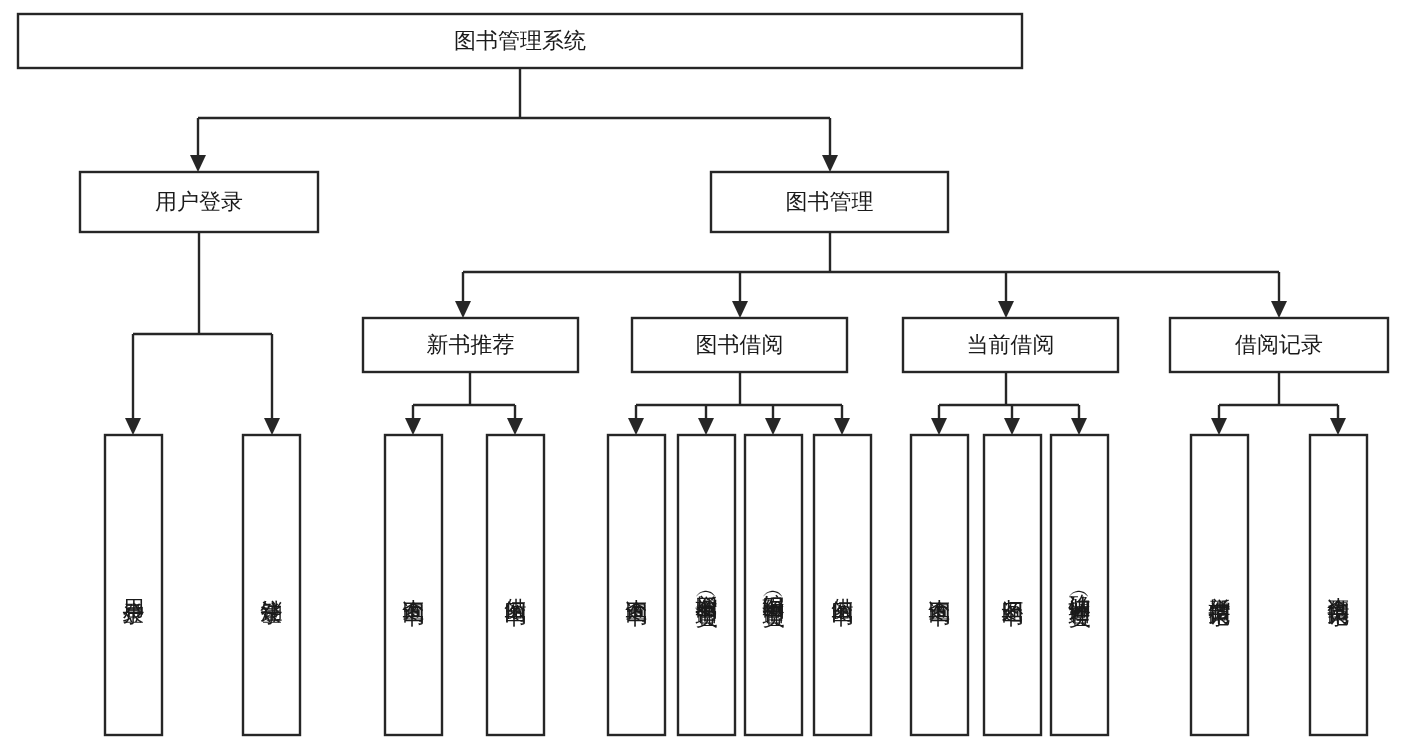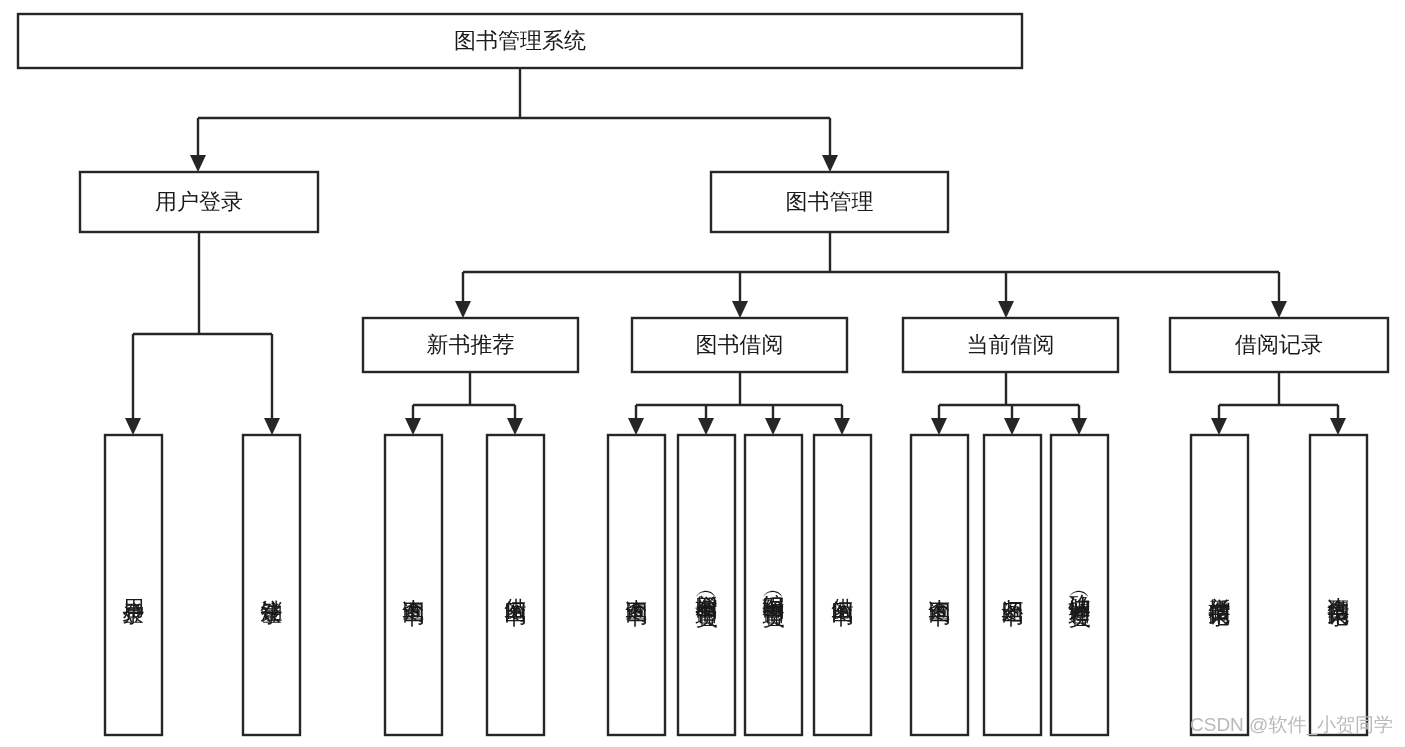--- a/index.html
+++ b/index.html
@@ -211,14 +211,13 @@
       <div class="node-label-v" style="left: 608px; top: 435px; width: 57px; height: 300px;">查询图书</div>
       <div class="node-label-v" style="left: 678px; top: 435px; width: 57px; height: 300px;">新增图书（管理员）</div>
       <div class="node-label-v" style="left: 745px; top: 435px; width: 57px; height: 300px;">编辑图书（管理员）</div>
       <div class="node-label-v" style="left: 814px; top: 435px; width: 57px; height: 300px;">借阅图书</div>
       <div class="node-label-v" style="left: 911px; top: 435px; width: 57px; height: 300px;">查询图书</div>
       <div class="node-label-v" style="left: 984px; top: 435px; width: 57px; height: 300px;">归还图书</div>
       <div class="node-label-v" style="left: 1051px; top: 435px; width: 57px; height: 300px;">确认归还（管理员）</div>
       <div class="node-label-v" style="left: 1191px; top: 435px; width: 57px; height: 300px;">新增借阅记录</div>
       <div class="node-label-v" style="left: 1310px; top: 435px; width: 57px; height: 300px;">查询借阅记录</div>
     </div>
-  <div class="watermark" style="left: 1190px; top: 712px;">CSDN @软件_小贺同学</div>
 </div>
 
 </body></html>

